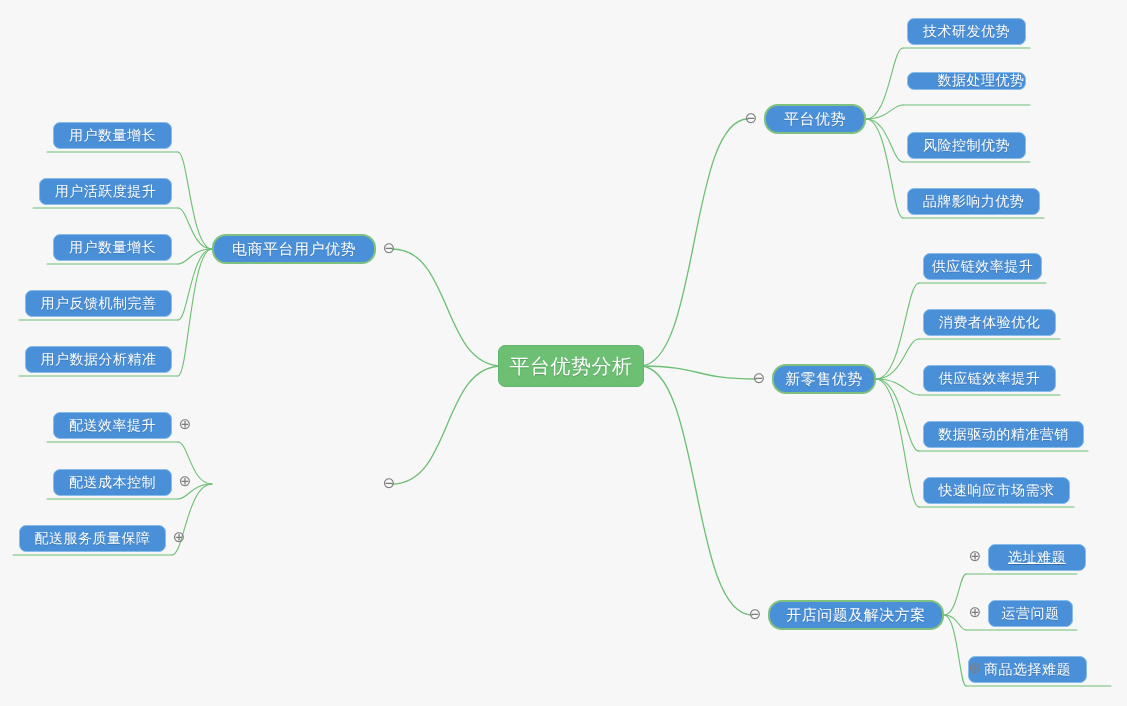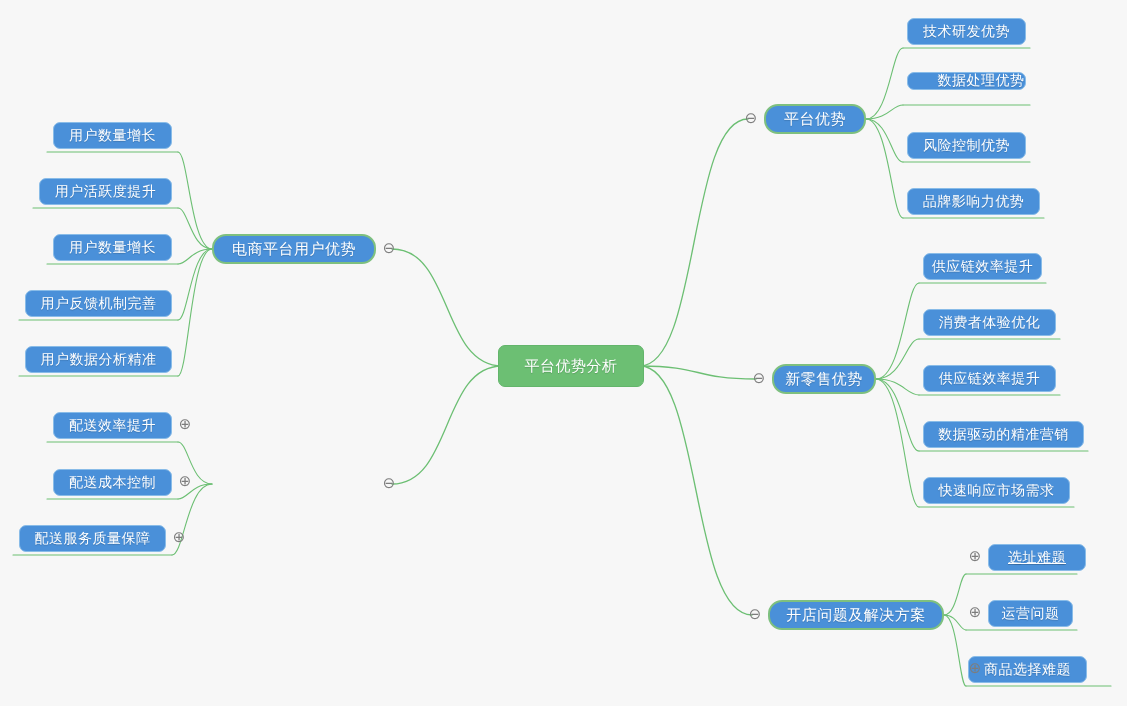--- a/index.html
+++ b/index.html
@@ -35,21 +35,21 @@
     justify-content: center;
     white-space: nowrap;
     color: #ffffff;
     text-shadow: 0 1px 1px rgba(0,0,0,0.18);
     letter-spacing: 0.5px;
   }
   .node-root {
     background: #6cbf73;
     border: 1px solid #63b56b;
     border-radius: 7px;
-    font-size: 15px;
+    font-size: 20px;
     height: 42px;
     padding: 0 18px;
   }
   .node-branch {
     background: #4a90d9;
     border: 2px solid #7ec07f;
     border-radius: 14px;
     font-size: 15px;
     height: 30px;
     padding: 0 14px;

